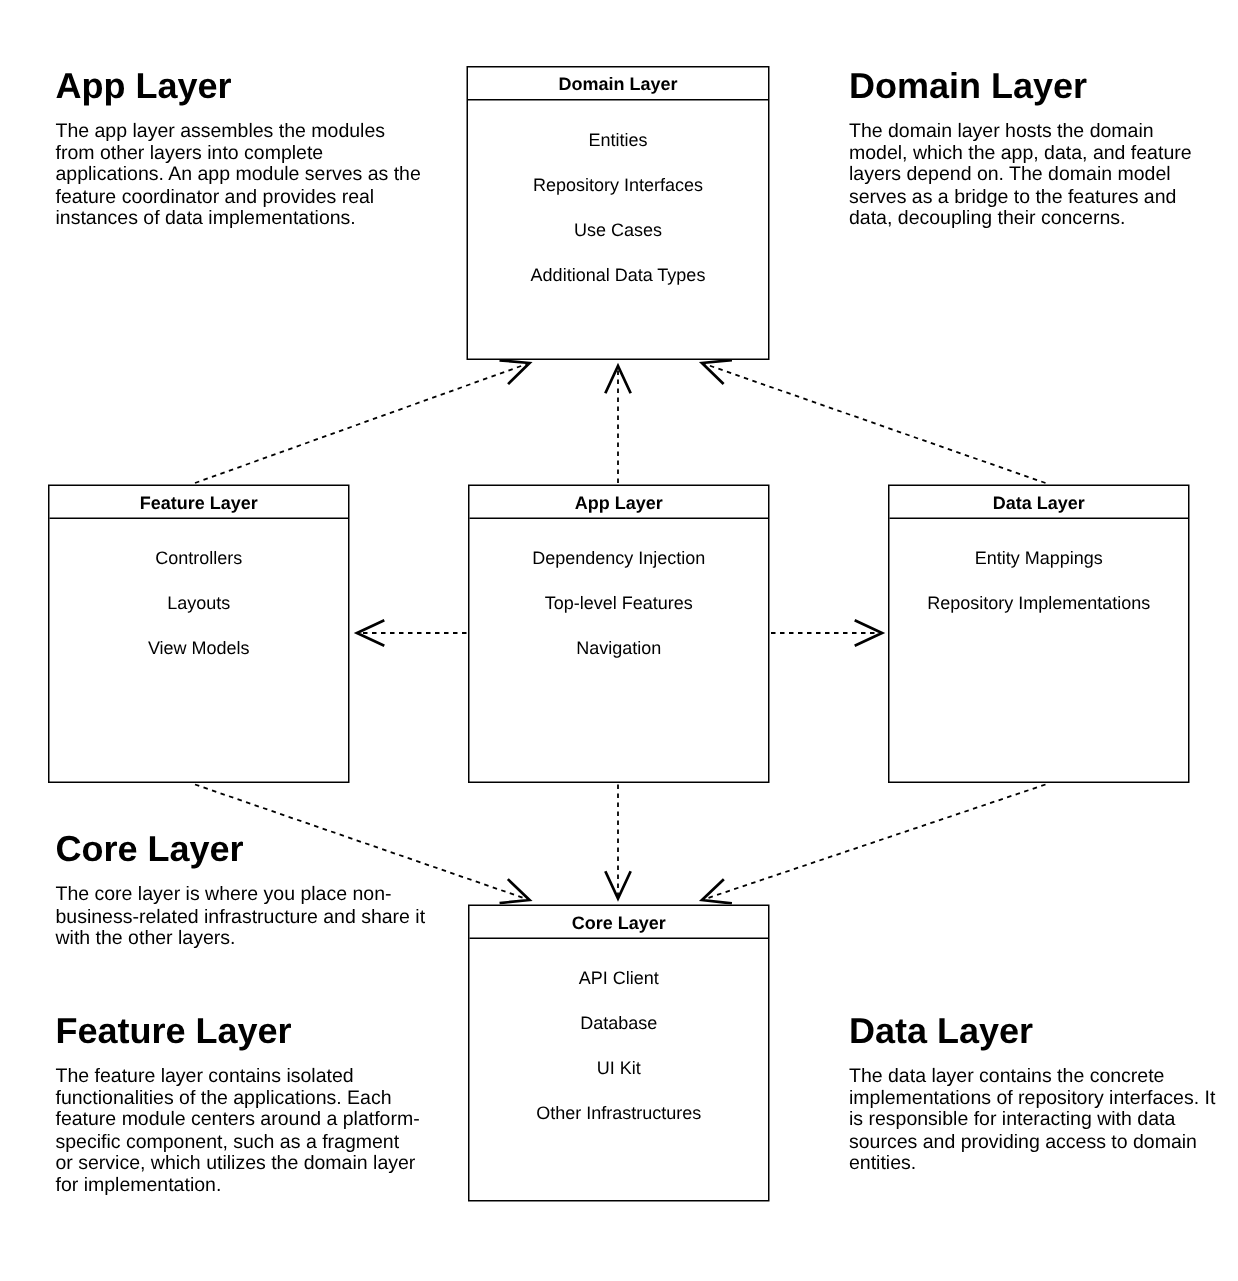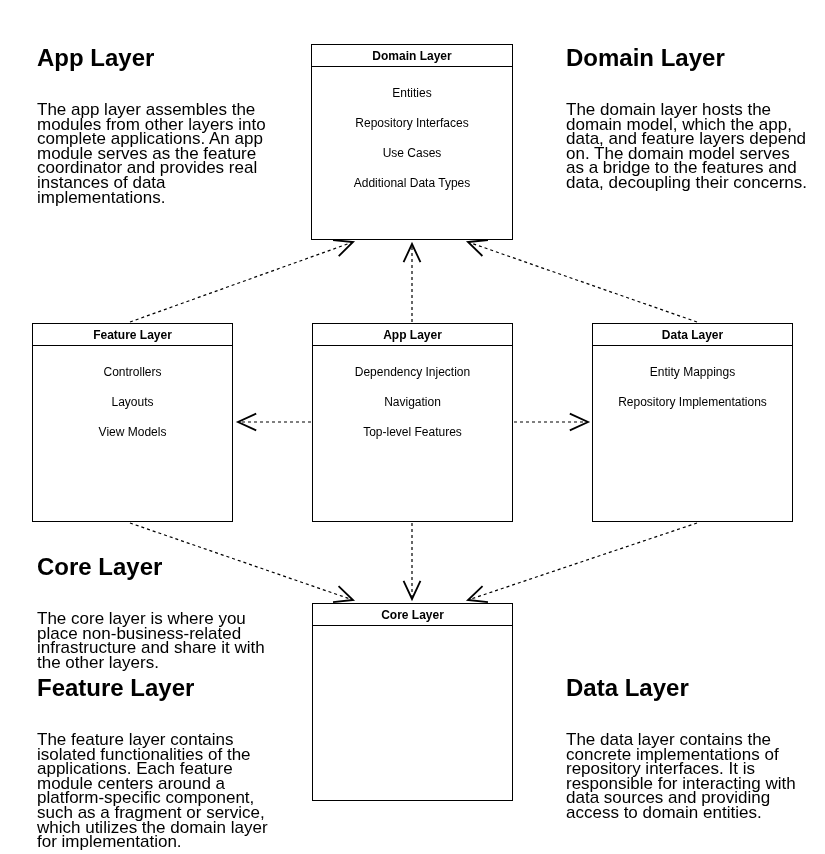--- a/index.html
+++ b/index.html
@@ -56,22 +56,22 @@
   #box-core    { left: 312px; top: 603px; width: 201px; height: 198px; }
   
   .note { position: absolute; }
   .note h2 {
     margin: 0;
     font-size: 24px;
     line-height: 28px;
     font-weight: bold;
   }
   .note p {
-    margin: 31px 0 0 0;
-    font-size: 17px;
+    margin: 8px 0 0 0;
+    font-size: 13px;
     line-height: 14.6px;
   }
   #note-app     { left: 37px;  top: 44px;  width: 248px; }
   #note-domain  { left: 566px; top: 44px;  width: 242px; }
   #note-core    { left: 37px;  top: 553px; width: 248px; }
   #note-feature { left: 37px;  top: 674px; width: 244px; }
   #note-data    { left: 566px; top: 674px; width: 256px; }
 </style>
 </head>
 <body>
@@ -112,35 +112,41 @@
         <div class="box-item">Controllers</div>
         <div class="box-item">Layouts</div>
         <div class="box-item">View Models</div>
       </div>
   </div>
 
   <div class="box" id="box-app">
     <div class="box-title">App Layer</div>
     <div class="box-items">
         <div class="box-item">Dependency Injection</div>
+        <div class="box-item">Top-level Features</div>
         <div class="box-item">Navigation</div>
-        <div class="box-item">Top-level Features</div>
       </div>
   </div>
 
   <div class="box" id="box-data">
     <div class="box-title">Data Layer</div>
     <div class="box-items">
         <div class="box-item">Entity Mappings</div>
         <div class="box-item">Repository Implementations</div>
       </div>
   </div>
 
   <div class="box" id="box-core">
     <div class="box-title">Core Layer</div>
+    <div class="box-items">
+        <div class="box-item">API Client</div>
+        <div class="box-item">Database</div>
+        <div class="box-item">UI Kit</div>
+        <div class="box-item">Other Infrastructures</div>
+      </div>
   </div>
 
   <div class="note" id="note-app">
     <h2>App Layer</h2>
     <p>The app layer assembles the modules from other layers into complete applications. An app module serves as the feature coordinator and provides real instances of data implementations.</p>
   </div>
 
   <div class="note" id="note-domain">
     <h2>Domain Layer</h2>
     <p>The domain layer hosts the domain model, which the app, data, and feature layers depend on. The domain model serves as a bridge to the features and data, decoupling their concerns.</p>

